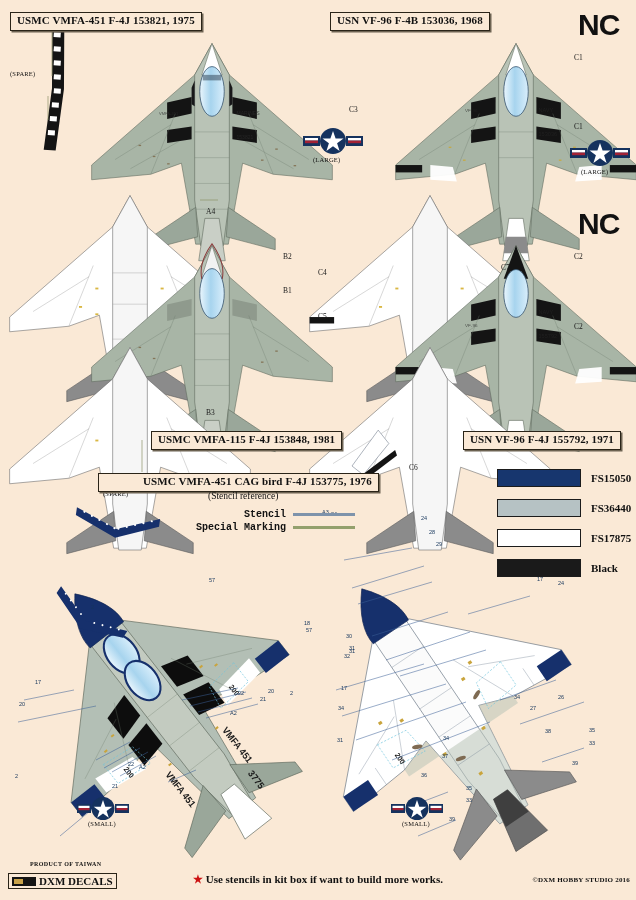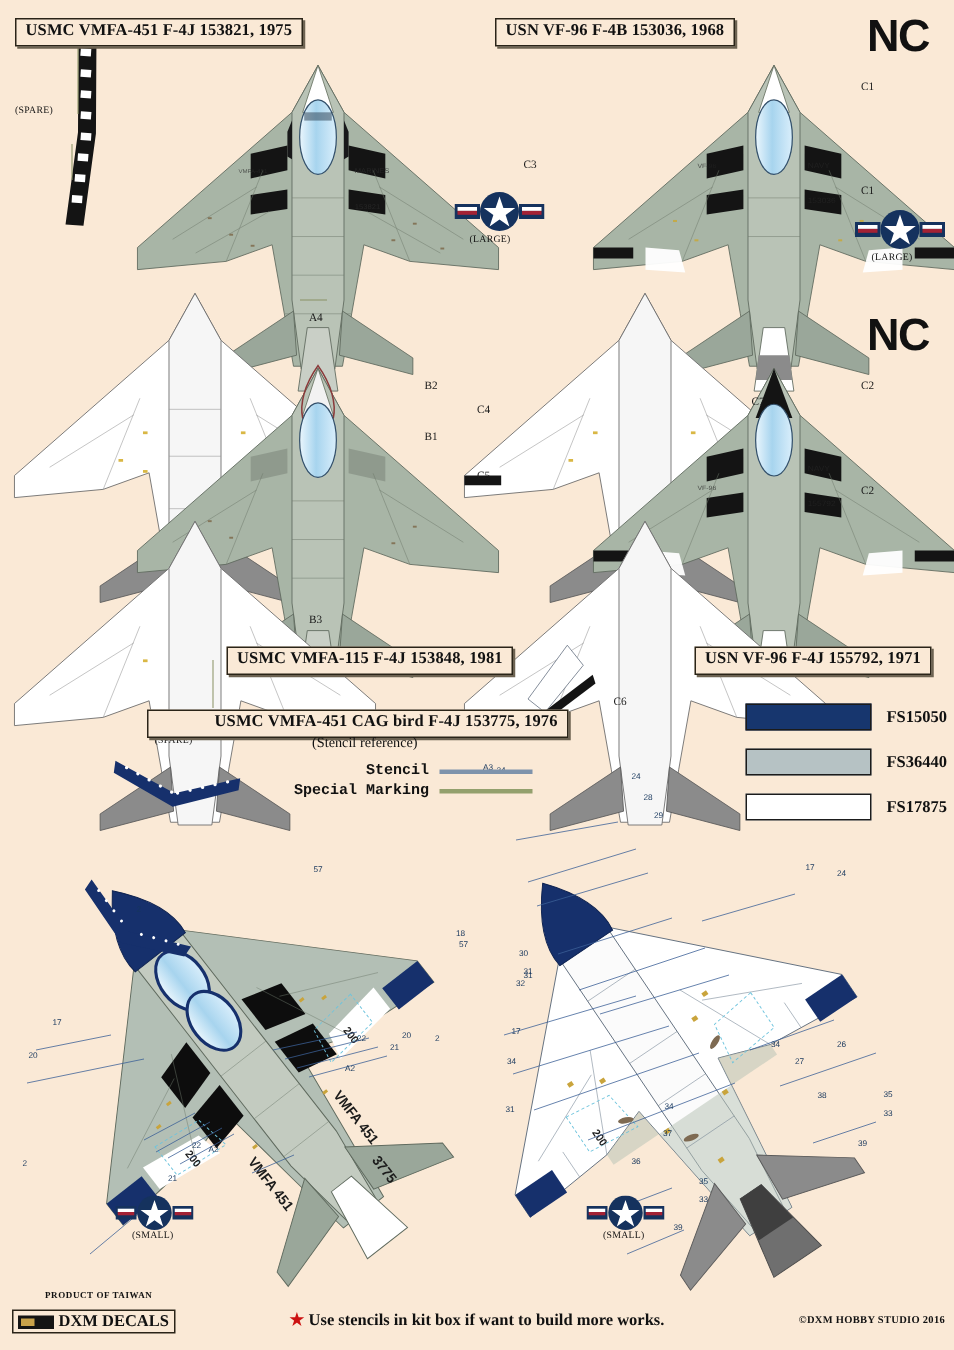--- a/index.html
+++ b/index.html
@@ -601,20 +601,24 @@
       <span class="legend-chip" style="background:#17366e;"></span>
       <span class="legend-label">FS15050</span>
     </div>
     <div class="legend-row">
       <span class="legend-chip" style="background:#b6c2c4;"></span>
       <span class="legend-label">FS36440</span>
     </div>
     <div class="legend-row">
       <span class="legend-chip" style="background:#ffffff;"></span>
       <span class="legend-label">FS17875</span>
+    </div>
+    <div class="legend-row">
+      <span class="legend-chip" style="background:#1a1a1a;"></span>
+      <span class="legend-label">Black</span>
     </div>
   </div>
 
   <div id="markkey">
     <div class="key-row">
       <span class="key-label">Stencil</span>
       <span class="key-line" style="background:#7e93ab;"></span>
     </div>
     <div class="key-row">
       <span class="key-label">Special Marking</span>

